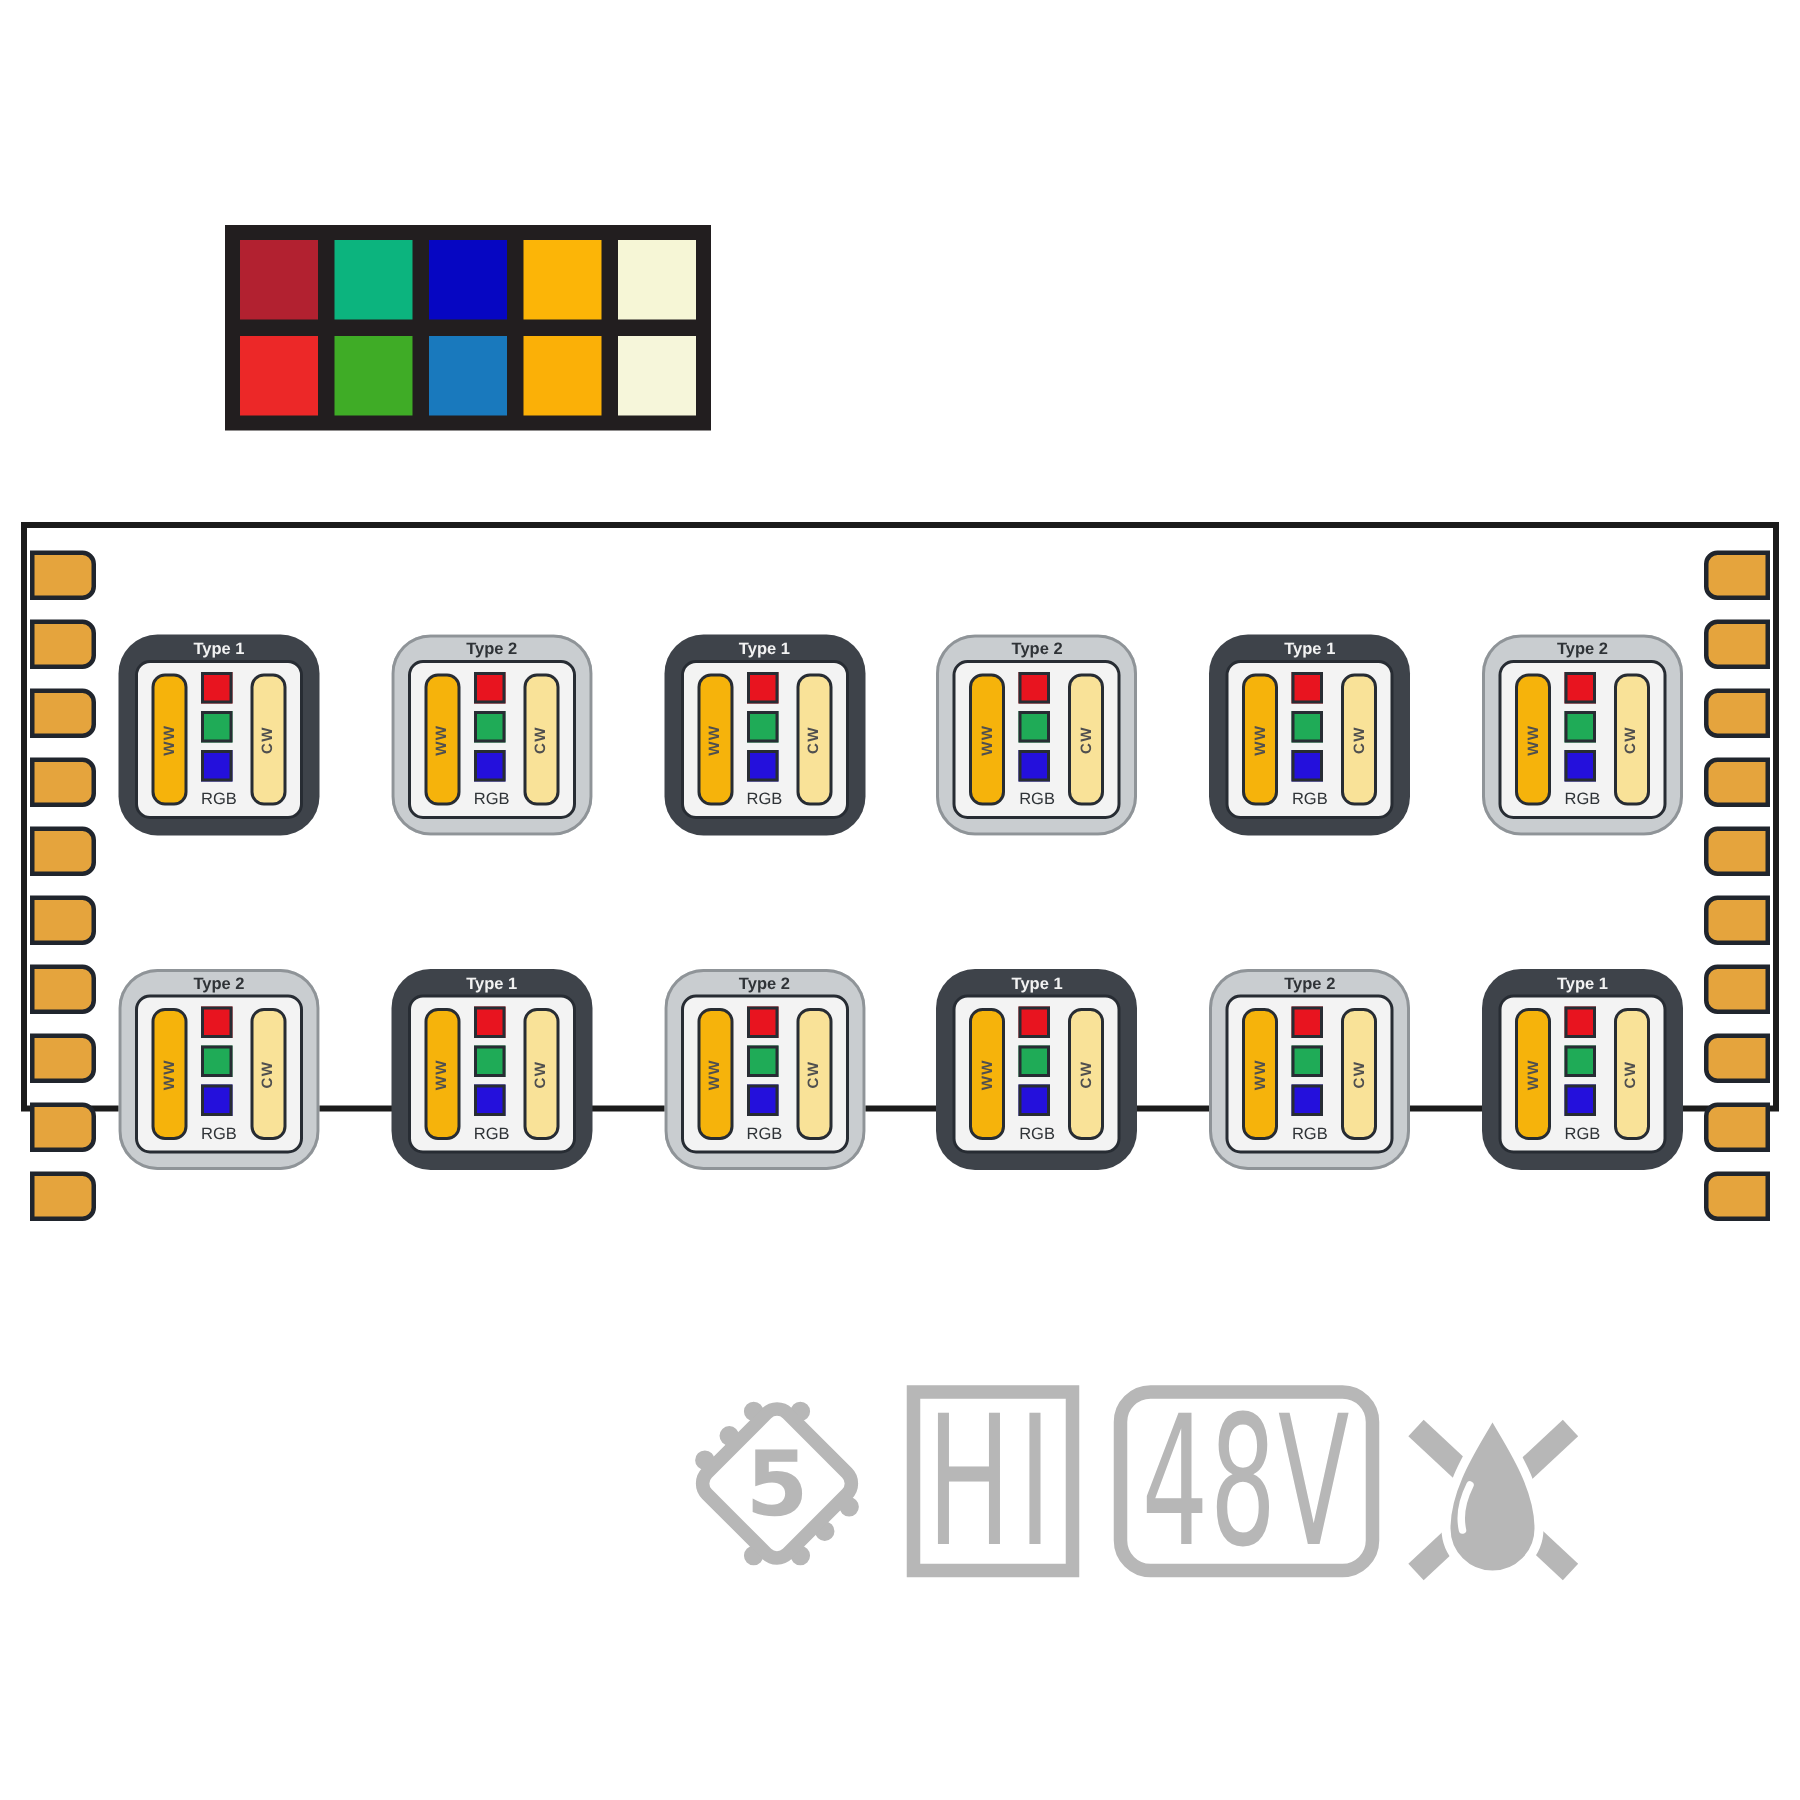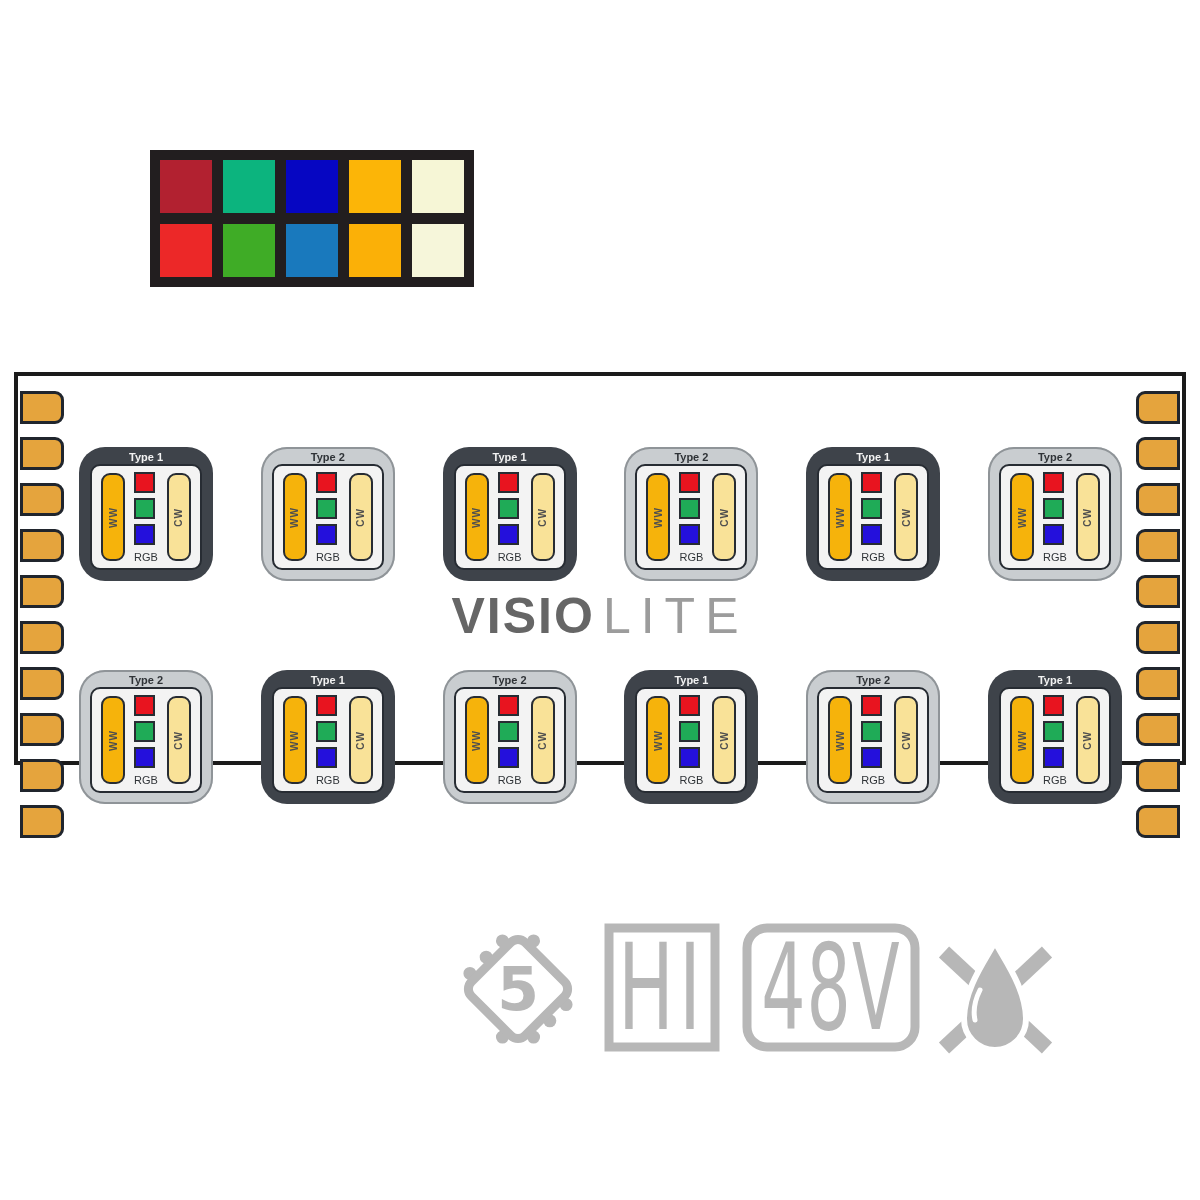--- a/index.html
+++ b/index.html
@@ -12,21 +12,21 @@
   .palette{
     position:absolute;left:150px;top:150px;width:324px;height:137px;
     background:var(--palette-frame);
     display:grid;grid-template-columns:repeat(5,52px);grid-auto-rows:53px;
     gap:11px;padding:10px;box-sizing:border-box;
   }
   .swatch{width:52px;height:53px}
 
   
   .strip{
-    position:absolute;left:14px;top:372px;width:1172px;height:393px;
+    position:absolute;left:14px;top:348px;width:1172px;height:393px;
     border:4px solid var(--strip-border);background:#fff;box-sizing:border-box;
   }
   .pads{position:absolute;top:15px;display:flex;flex-direction:column;gap:13px}
   .pads-left{left:2px}
   .pads-right{right:2px}
   .pad{width:38px;height:27px;border:3px solid var(--pad-outline);background:var(--pad)}
   .pads-left .pad{border-radius:0 9px 9px 0}
   .pads-right .pad{border-radius:9px 0 0 9px}
 
   .chips-row{position:absolute;left:61px;width:1043px;display:flex;justify-content:space-between}
@@ -208,23 +208,20 @@
             <div class="rgb-sq" style="background:#1FAB57"></div>
             <div class="rgb-sq" style="background:#2410DC"></div>
             <div class="rgb-label">RGB</div>
           </div>
           <div class="bar cw">
             <span class="vtext">CW</span>
           </div>
         </div>
       </div>
     </div>
-  <div class="logo">
-    <span class="logo-bold">VISIO</span><span class="logo-light">LITE</span>
-  </div>
   <div class="chips-row" id="row-1">
       <div class="chip silver">
         <div class="chip-label">Type 2</div>
         <div class="chip-inner">
           <div class="bar ww">
             <span class="vtext">WW</span>
           </div>
           <div class="rgb-col">
             <div class="rgb-sq" style="background:#E8141F"></div>
             <div class="rgb-sq" style="background:#1FAB57"></div>

